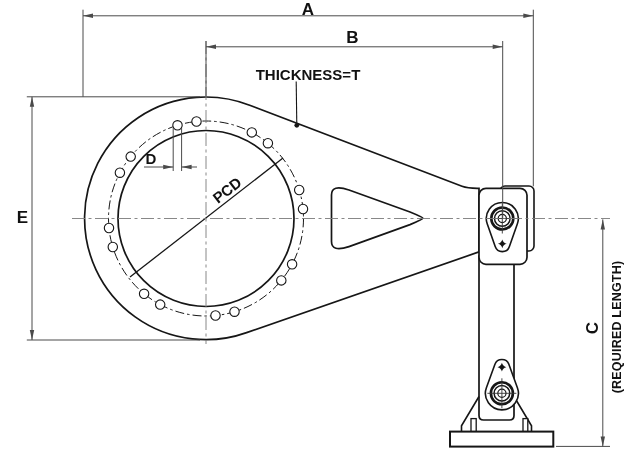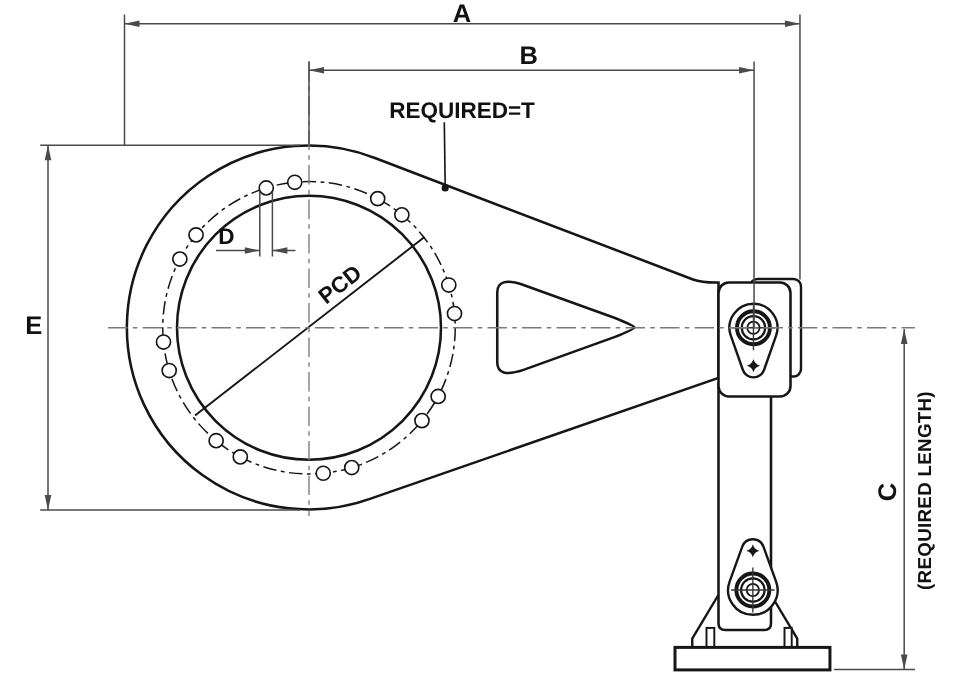--- a/index.html
+++ b/index.html
@@ -144,20 +144,20 @@
 
       <g>
         <line x1="296.2" y1="81.5" x2="296.8" y2="124.5" stroke="#161616" stroke-width="1.1"></line>
         <circle cx="296.8" cy="125.3" r="2.4" fill="#161616"></circle>
       </g>
     </g>
   </svg>
 
   <div class="lbl s17" style="left:308px;top:8.5px;">A</div>
   <div class="lbl s17" style="left:352.5px;top:37.2px;">B</div>
-  <div class="lbl s15" style="left:308px;top:73.5px;">REQUIRED=T</div>
+  <div class="lbl s15" style="left:308px;top:73.5px;">THICKNESS=T</div>
   <div class="lbl s15" style="left:151px;top:157.5px;">D</div>
   <div class="lbl s17" style="left:22.5px;top:216.5px;">E</div>
   <div class="lbl s15 rot38" style="left:226.5px;top:190px;">PCD</div>
   <div class="lbl s17 rot90" style="left:592px;top:327.5px;">C</div>
   <div class="lbl s12 rot90" style="left:616.5px;top:327px;">(REQUIRED LENGTH)</div>
 
 </div>
 
 </body></html>

